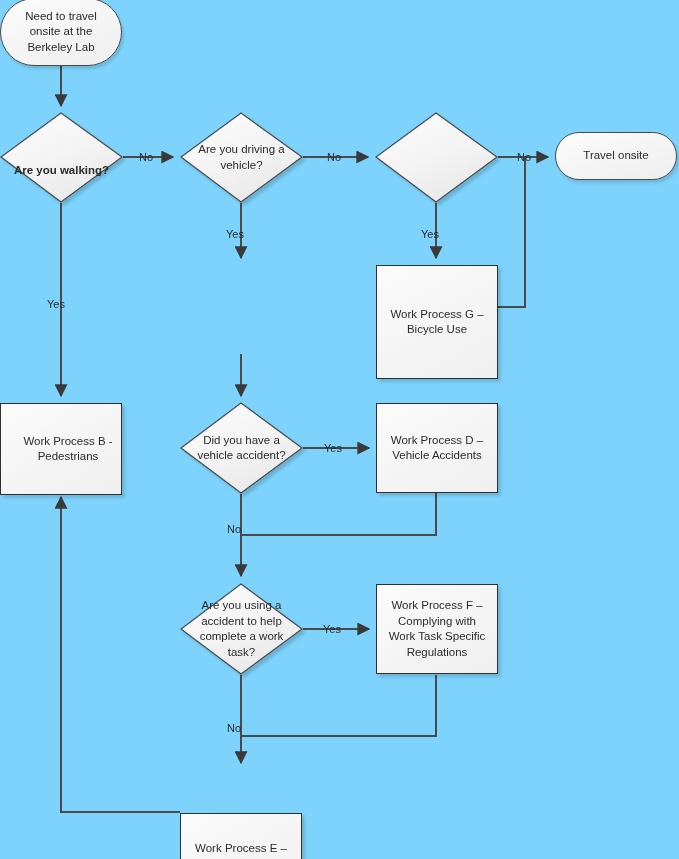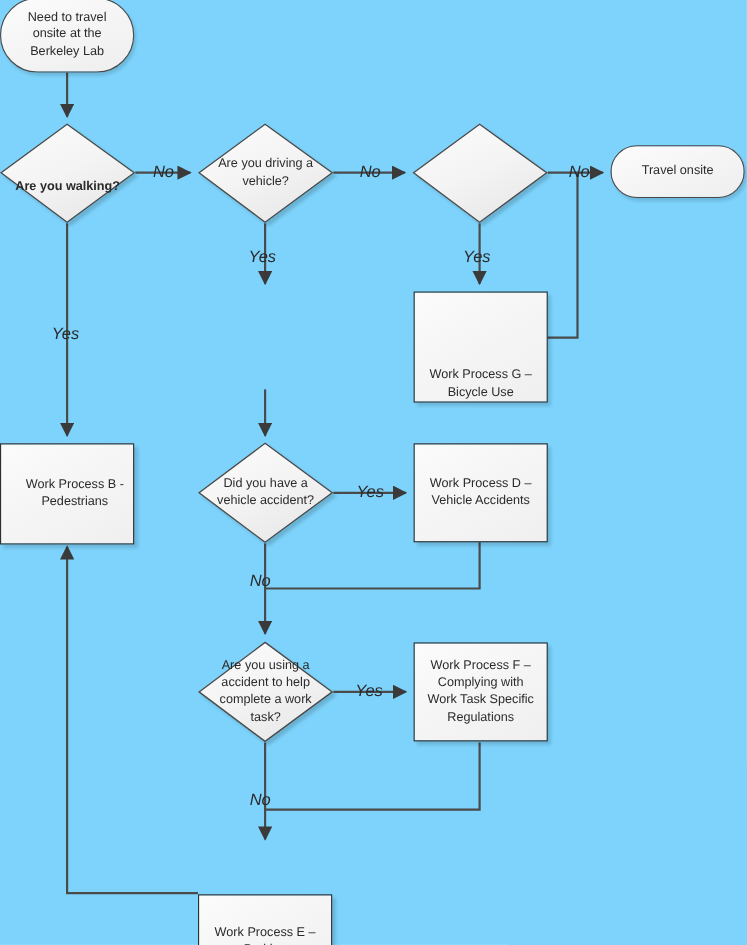--- a/index.html
+++ b/index.html
@@ -61,27 +61,26 @@
     background: transparent;
     border: 0;
   }
   .dec .lbl {
     position: relative;
     z-index: 2;
     padding: 0 2px;
   }
   .edge-label {
     position: absolute;
-    font-size: 15px;
+    font-size: 11px;
     line-height: 12px;
     color: #2b2b2b;
     background: transparent;
     z-index: 4;
     white-space: nowrap;
-    font-style: italic;
   }
 </style>
 </head>
 <body>
 
 <div id="canvas">
 
   <svg id="edges" viewBox="0 0 679 859" width="679" height="859" xmlns="http://www.w3.org/2000/svg">
     <defs>
       <marker id="arrow" viewBox="0 0 10 10" refX="9" refY="5" markerWidth="6.5" markerHeight="6.5" orient="auto-start-reverse">
@@ -155,21 +154,21 @@
     <span class="lbl">Are you driving a
 vehicle?</span>
   </div>
 
 
   <div class="node term" style="left:555px; top:132px; width:122px; height:48px;">
     <span class="lbl">Travel onsite</span>
   </div>
 
 
-  <div class="node proc" style="left:376px; top:265px; width:122px; height:101px;align-items:flex-end;">
+  <div class="node proc" style="left:376px; top:265px; width:122px; height:114px;">
     <span class="lbl">Work Process G –
 Bicycle Use</span>
   </div>
 
   <div class="node proc" style="left:0px; top:403px; width:122px; height:92px;padding-left:14px;">
     <span class="lbl">Work Process B -
 Pedestrians</span>
   </div>
 
   <div class="node dec" style="left:181px; top:403px; width:121px; height:90px;">

